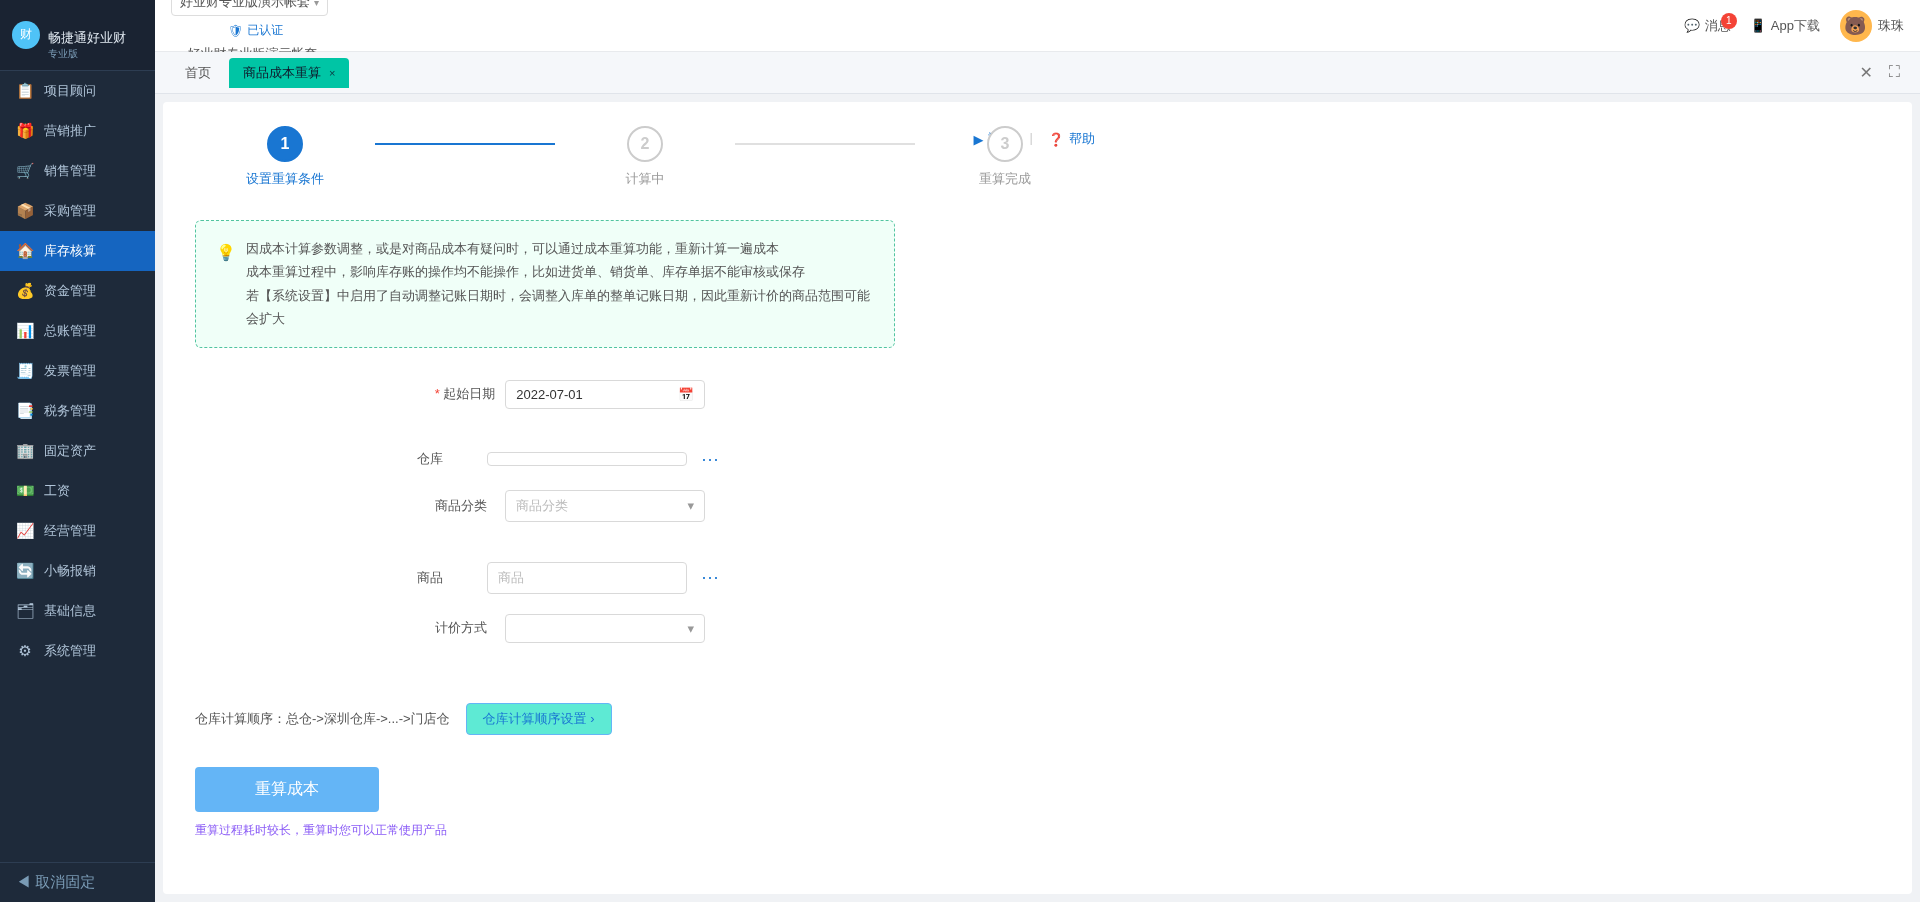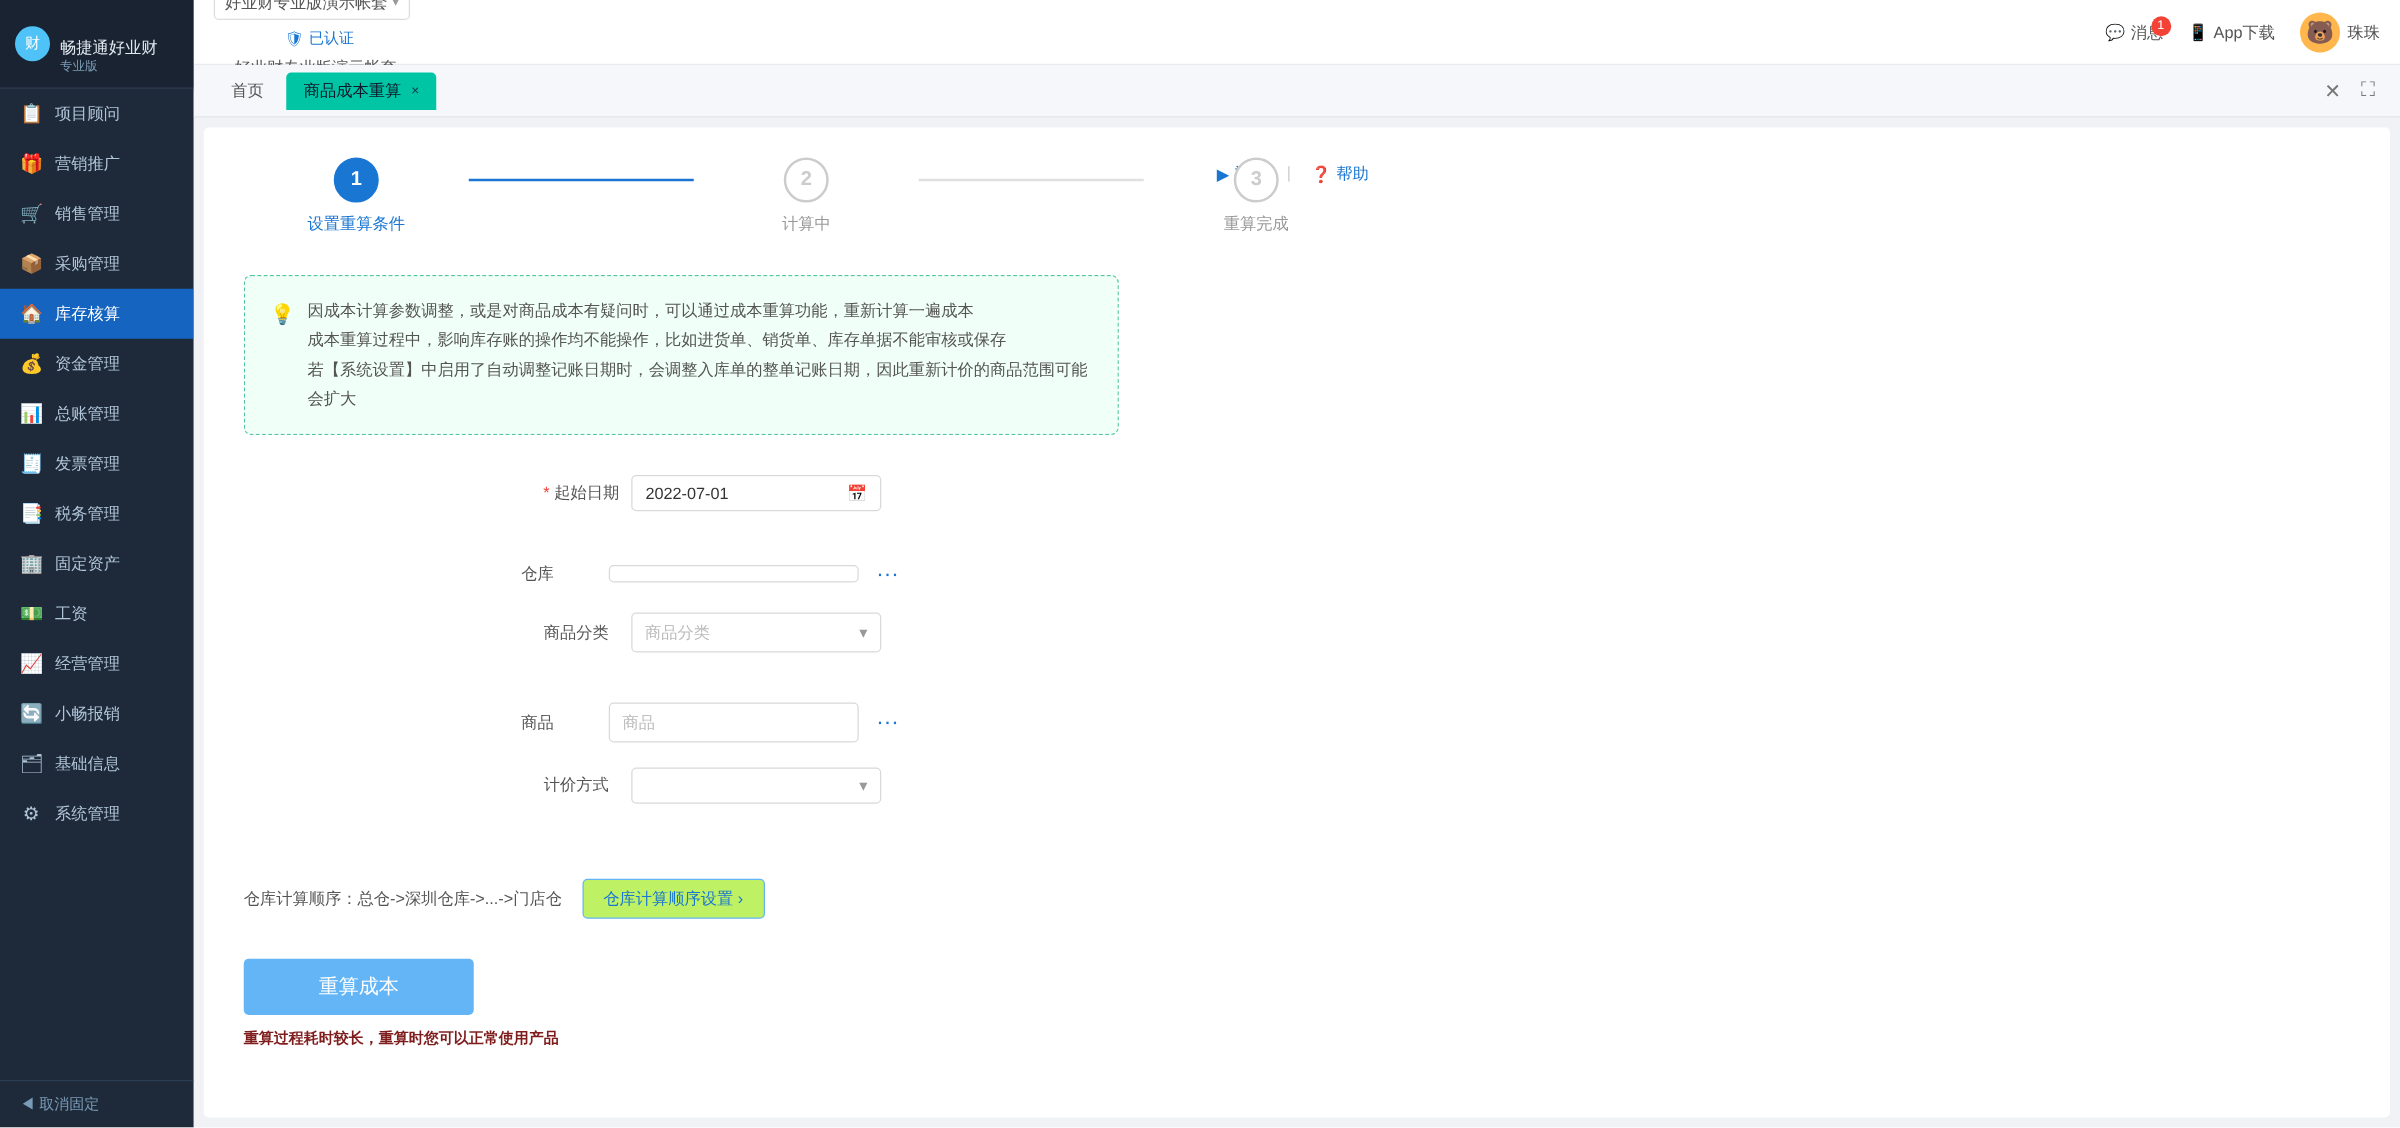--- a/index.html
+++ b/index.html
@@ -67,21 +67,21 @@
     .sidebar-item .icon {
       margin-right: 10px;
       font-size: 15px;
       width: 18px;
       text-align: center;
     }
     .sidebar-bottom {
       padding: 10px 16px;
       border-top: 1px solid #2d3d52;
       color: #7a9bb5;
-      font-size: 12px;
+      font-size: 15px;
       display: flex;
       align-items: center;
       cursor: pointer;
     }
 
     
     .main {
       flex: 1;
       display: flex;
       flex-direction: column;
@@ -360,21 +360,21 @@
     
     .warehouse-order-row {
       display: flex;
       align-items: center;
       gap: 16px;
       margin-bottom: 32px;
       font-size: 13px;
       color: #555;
     }
     .warehouse-order-btn {
-      background: #bef264;
+      background: #5eead4;
       border: 1px solid #64b5f6;
       color: #1976d2;
       border-radius: 4px;
       padding: 6px 16px;
       font-size: 13px;
       cursor: pointer;
       display: flex;
       align-items: center;
       gap: 4px;
     }
@@ -392,22 +392,21 @@
       color: white;
       border: none;
       border-radius: 4px;
       padding: 12px 60px;
       font-size: 16px;
       cursor: pointer;
       font-family: inherit;
     }
     .recalc-hint {
       font-size: 12px;
-      color: #7f1d1d;
-      font-weight: bold;
+      color: #8b5cf6;
     }
   </style>
 </head>
 <body>
 
 <div class="sidebar">
   <div class="sidebar-logo">
     <div class="sidebar-logo-icon">财</div>
     <div class="sidebar-logo-text">
       <span>畅捷通好业财</span>

